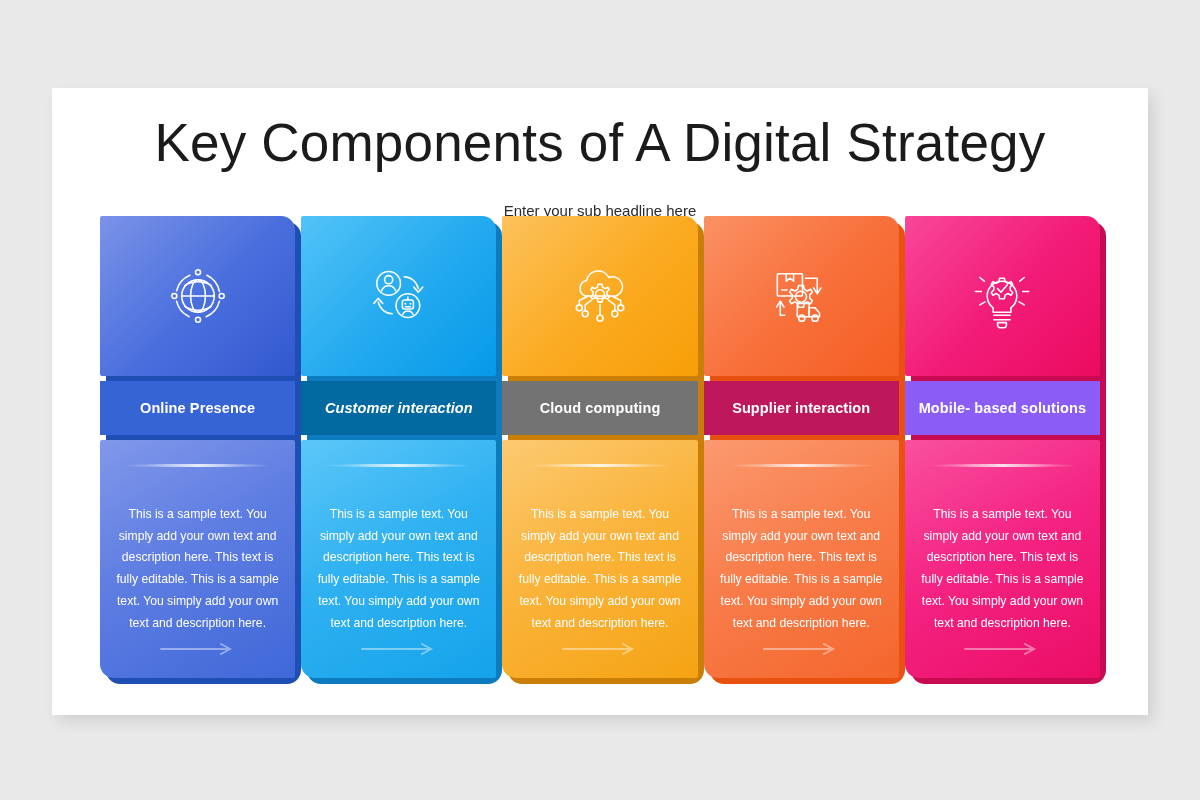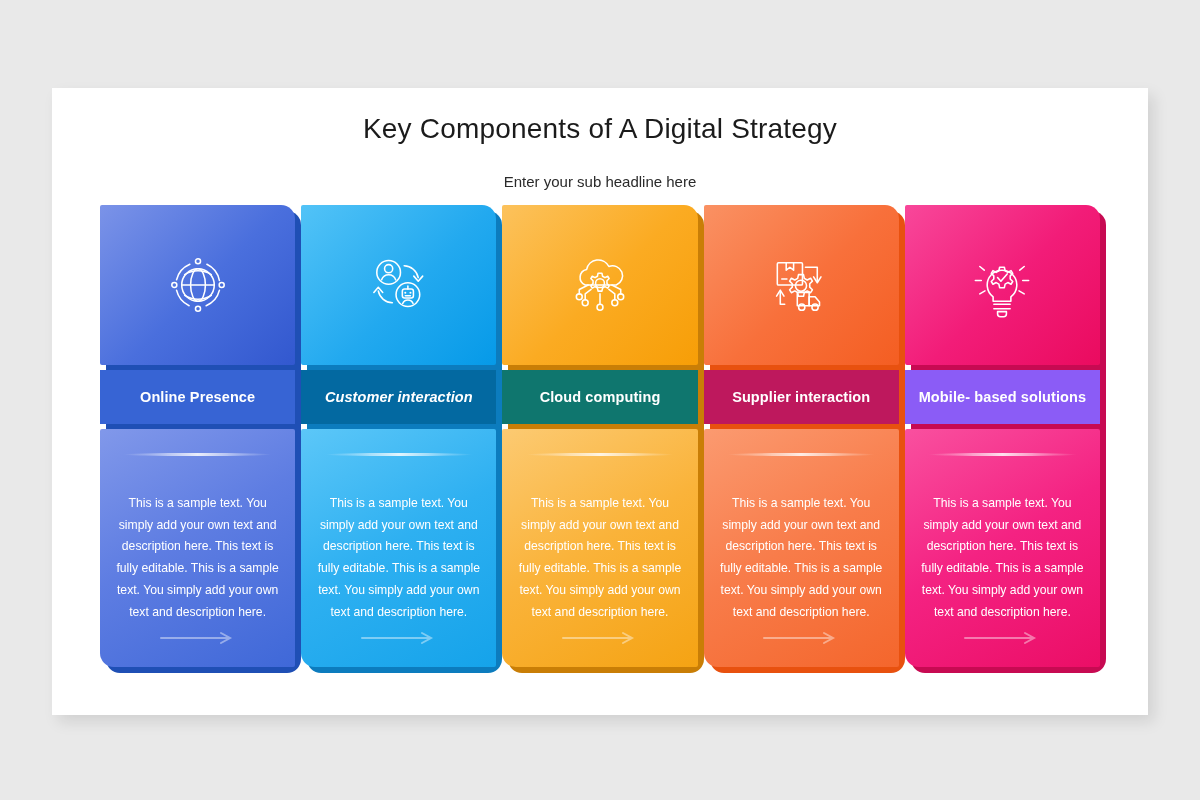--- a/index.html
+++ b/index.html
@@ -30,39 +30,39 @@
   
   #heading {
     position: absolute;
     left: 0;
     top: 25px;
     width: 100%;
     text-align: center;
   }
 
   #slide-title {
-    font-size: 28px;
+    font-size: 53px;
     font-weight: 400;
     color: #1b1b1b;
     letter-spacing: 0.2px;
     line-height: 1.15;
   }
 
   #slide-subtitle {
     margin-top: 28px;
     font-size: 15px;
     font-weight: 400;
     color: #2a2a2a;
   }
 
   
   #columns {
     position: absolute;
     left: 48px;
-    top: 117px;
+    top: 128px;
     width: 1000px;
     height: 462px;
     display: flex;
     gap: 6px;
     justify-content: center;
   }
 
   .column {
     position: relative;
     flex: 1 1 0;
@@ -174,21 +174,21 @@
 
   
   .c1 .fold        { background: #0c7cbe; }
   .c1 .icon-tile   { background: linear-gradient(135deg, #52c3f7 0%, #22a9ef 55%, #069ae8 100%); }
   .c1 .title-bar   { background: #0369a1; font-style: italic; }
   .c1 .body-panel  { background: linear-gradient(150deg, #5cc7f8 0%, #2eb0f1 48%, #15a3ea 100%); }
 
   
   .c2 .fold        { background: #c97e06; }
   .c2 .icon-tile   { background: linear-gradient(135deg, #fcc25c 0%, #fbab22 52%, #f79e07 100%); }
-  .c2 .title-bar   { background: #0f766e; }
+  .c2 .title-bar   { background: #737373; }
   .c2 .body-panel  { background: linear-gradient(150deg, #fcca72 0%, #fab33a 48%, #f5a313 100%); }
 
   
   .c3 .fold        { background: #e8510f; }
   .c3 .icon-tile   { background: linear-gradient(135deg, #fa9163 0%, #f8703b 52%, #f45e22 100%); }
   .c3 .title-bar   { background: #be185d; }
   .c3 .body-panel  { background: linear-gradient(150deg, #fb9a70 0%, #f87c4a 48%, #f4662c 100%); }
 
   
   .c4 .fold        { background: #c70a52; }

